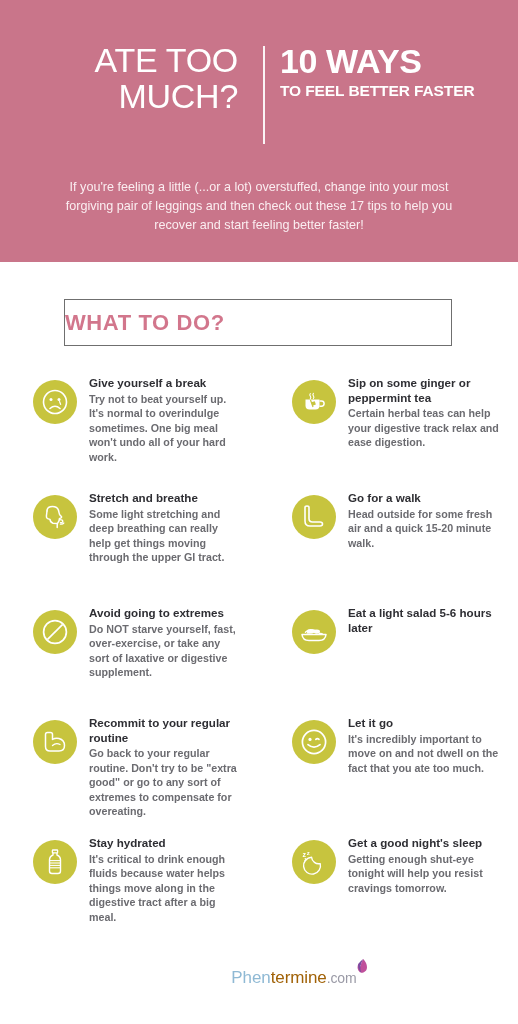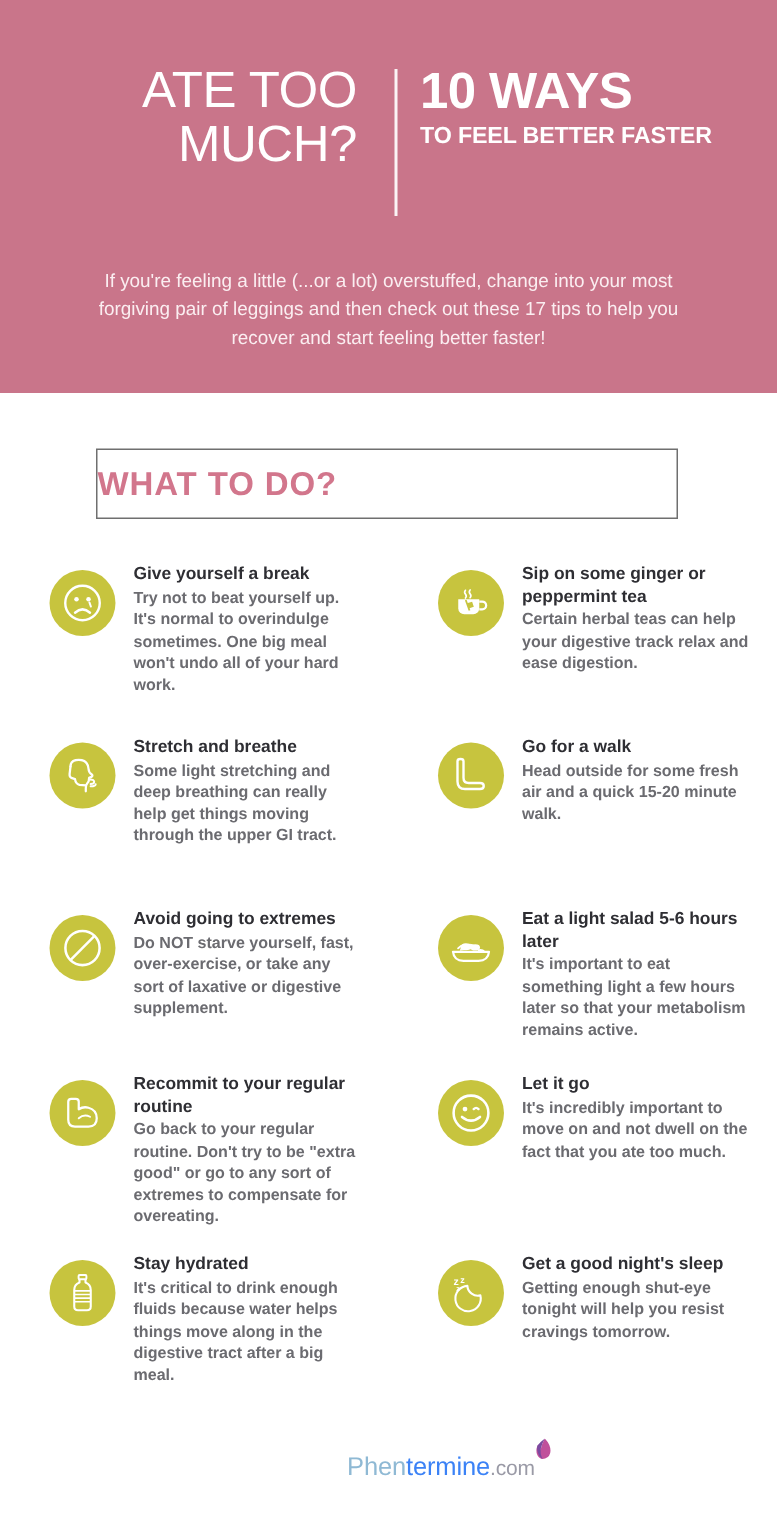--- a/index.html
+++ b/index.html
@@ -193,21 +193,21 @@
   }
 
   .logo {
     position: relative;
     display: inline-flex;
     align-items: baseline;
     font-size: 17px;
     letter-spacing: -0.1px;
   }
   .logo .p1 { color: #8fb9d4; font-weight: 400; }
-  .logo .p2 { color: #3b82f6; font-weight: 400; }
+  .logo .p2 { color: #a16207; font-weight: 400; }
   .logo .p3 { color: #9a9aa6; font-weight: 400; font-size: 14px; text-align: right; }
   .logo .flame {
     position: absolute;
     right: -11px;
     top: -9px;
     width: 12px;
     height: 15px;
   }
 </style>
 </head>
@@ -314,21 +314,20 @@
             <path d="M3 15.5 H27 Q26.4 21.5 20 21.5 H10 Q3.6 21.5 3 15.5 Z" fill="none" stroke="#ffffff" stroke-width="1.5" stroke-linejoin="round"></path>
             <path d="M7.5 14.8 q1.2 -4.6 6.2 -4.6 q4.2 0 5.4 3.1" fill="#ffffff" opacity="0.95"></path>
             <ellipse cx="17.8" cy="12.6" rx="3.2" ry="2.1" fill="#ffffff"></ellipse>
             <ellipse cx="11.6" cy="12.2" rx="3.6" ry="2.3" fill="#ffffff"></ellipse>
             <path d="M6.4 13.2 q2.2 -2.4 5.2 -1.6" fill="none" stroke="#ffffff" stroke-width="1.3" stroke-linecap="round"></path>
             <path d="M20.2 14.4 q2.6 -0.4 3.4 0.8" fill="none" stroke="#ffffff" stroke-width="1.3" stroke-linecap="round"></path>
           </svg>
         </div>
         <div class="tip-body">
           <div class="tip-title">Eat a light salad 5-6 hours later</div>
-          <div class="tip-desc">It's important to eat something light a few hours later so that your metabolism remains active.</div>
         </div>
       </div>
     </div>
 
     <div class="tip-row row-h5">
       <div class="tip">
         <div class="tip-icon">
           <svg width="28" height="28" viewBox="0 0 28 28">
             <path d="M4.5 6.5 Q4.5 4.5 6.5 4.5 L9.5 4.5 Q11.5 4.5 11.5 6.5 L11.5 11.5 Q14.5 9.5 18 10.5 Q23.5 12 23.5 17.5 Q23.5 23 18 23 L9 23 Q4.5 23 4.5 18.5 Z" fill="none" stroke="#ffffff" stroke-width="1.5" stroke-linejoin="round"></path>
             <path d="M11.5 17.5 Q15 14.5 19 16.5" fill="none" stroke="#ffffff" stroke-width="1.3" stroke-linecap="round"></path>

